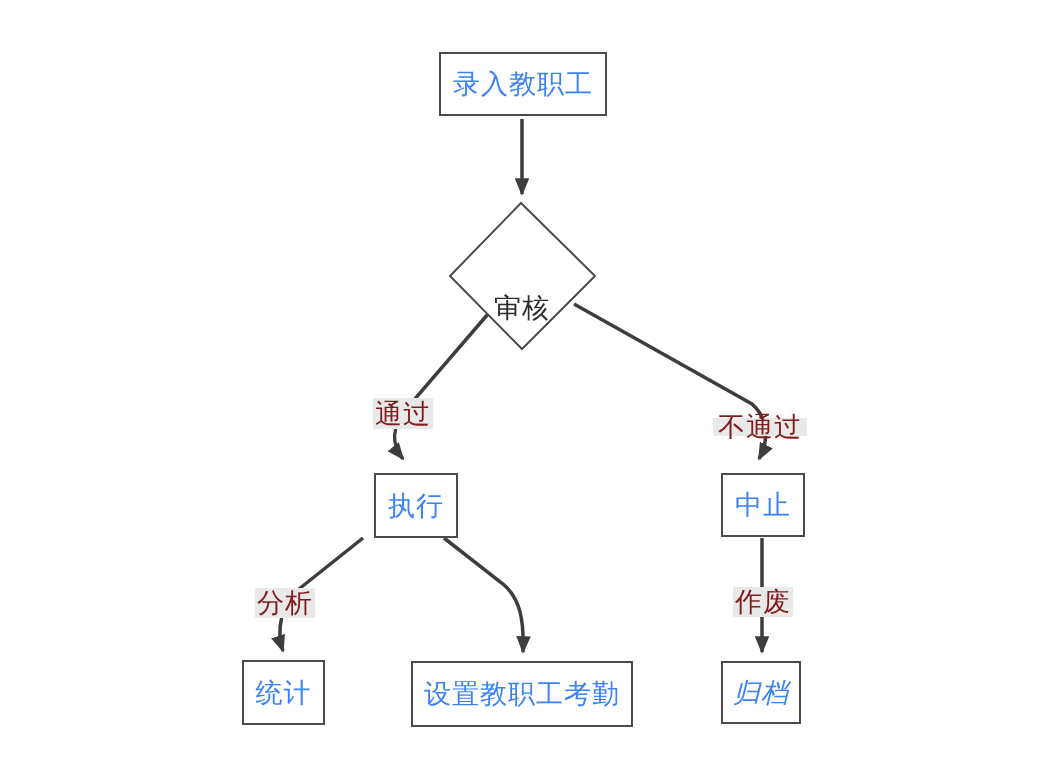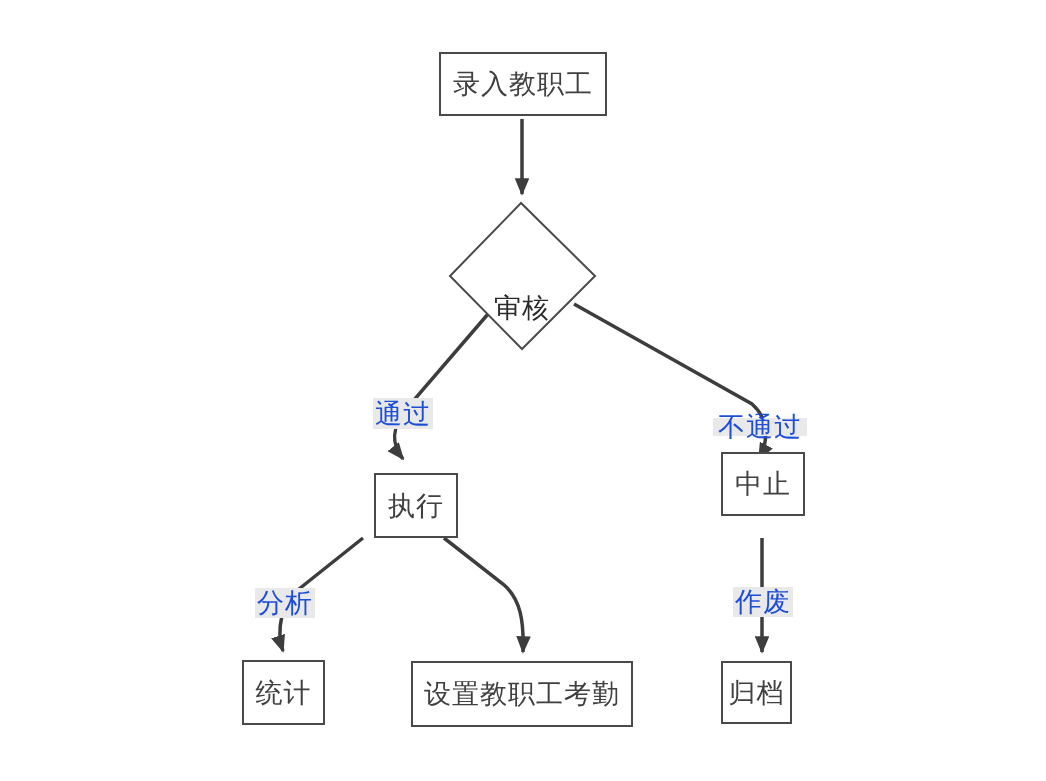--- a/index.html
+++ b/index.html
@@ -24,21 +24,21 @@
   }
   .node {
     position: absolute;
     box-sizing: border-box;
     border: 2px solid #4a4a4a;
     background: #ffffff;
     display: flex;
     align-items: center;
     justify-content: center;
     font-size: 27px;
-    color: #404040;
+    color: #3b82f6;
     letter-spacing: 1px;
     white-space: nowrap;
   }
   .decision-text {
     position: absolute;
     display: flex;
     align-items: center;
     justify-content: center;
     font-size: 27px;
     color: #2b2b2b;
@@ -46,31 +46,31 @@
     background: transparent;
   }
   .edge-label {
     position: absolute;
     box-sizing: border-box;
     background: #e9e9e9;
     display: flex;
     align-items: center;
     justify-content: center;
     font-size: 27px;
-    color: #1d4ed8;
+    color: #7f1d1d;
     letter-spacing: 1px;
     white-space: nowrap;
   }
   
   .node-start      { left: 439px; top: 52px;  width: 168px; height: 64px; }
   .node-execute    { left: 374px; top: 473px; width: 84px;  height: 65px; }
-  .node-abort      { left: 721px; top: 452px; width: 84px;  height: 64px; }
+  .node-abort      { left: 721px; top: 473px; width: 84px;  height: 64px; }
   .node-stats      { left: 242px; top: 660px; width: 83px;  height: 65px; }
   .node-attendance { left: 411px; top: 661px; width: 222px; height: 66px; justify-content: center; }
-  .node-archive    { left: 721px; top: 661px; width: 71px;  height: 63px; }
+  .node-archive    { left: 721px; top: 661px; width: 80px;  height: 63px; font-style: italic; }
   .decision-review { left: 451px; top: 258px; width: 142px; height: 36px; margin-top: 32px; }
   .label-pass      { left: 373px; top: 398px; width: 60px;  height: 31px; }
   .label-fail      { left: 713px; top: 398px; width: 94px;  height: 18px; margin-top: 20px; }
   .label-analyze   { left: 255px; top: 588px; width: 60px;  height: 30px; }
   .label-void      { left: 733px; top: 587px; width: 60px;  height: 30px; }
 </style>
 </head>
 <body>
 
 <div class="canvas">

